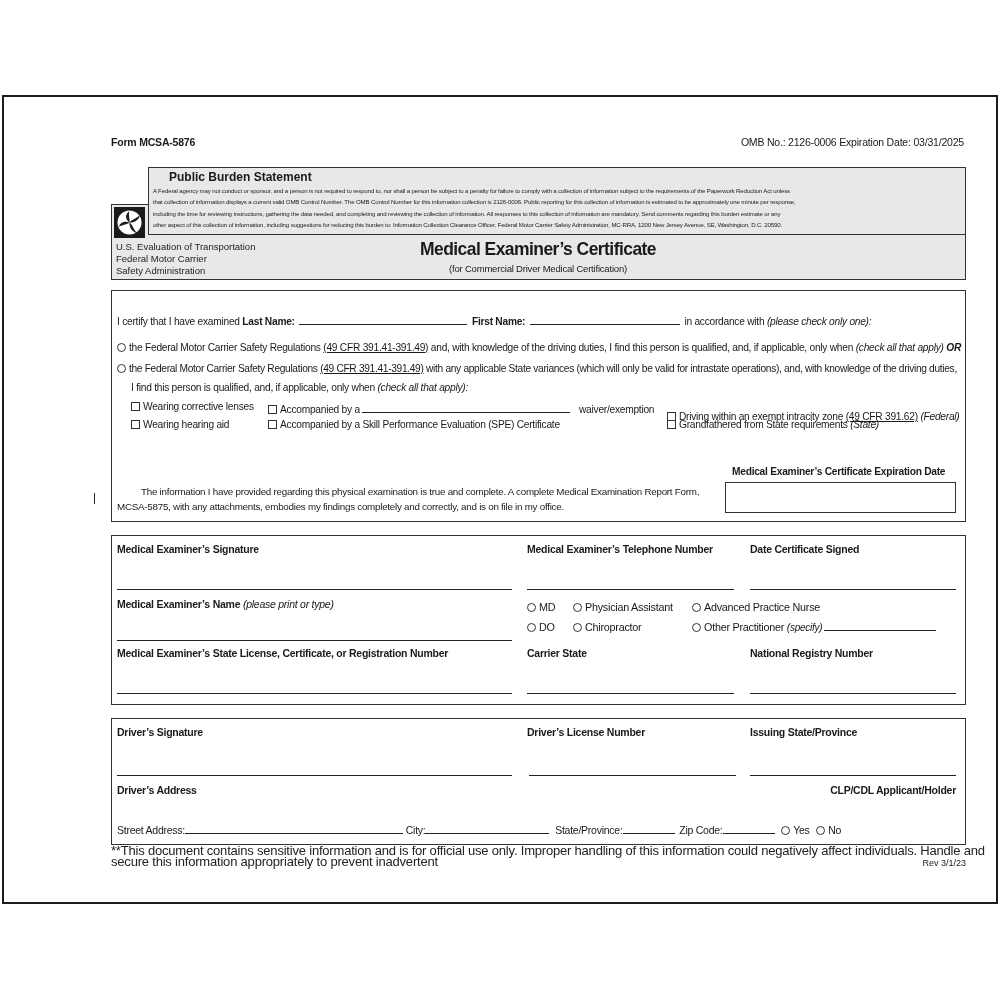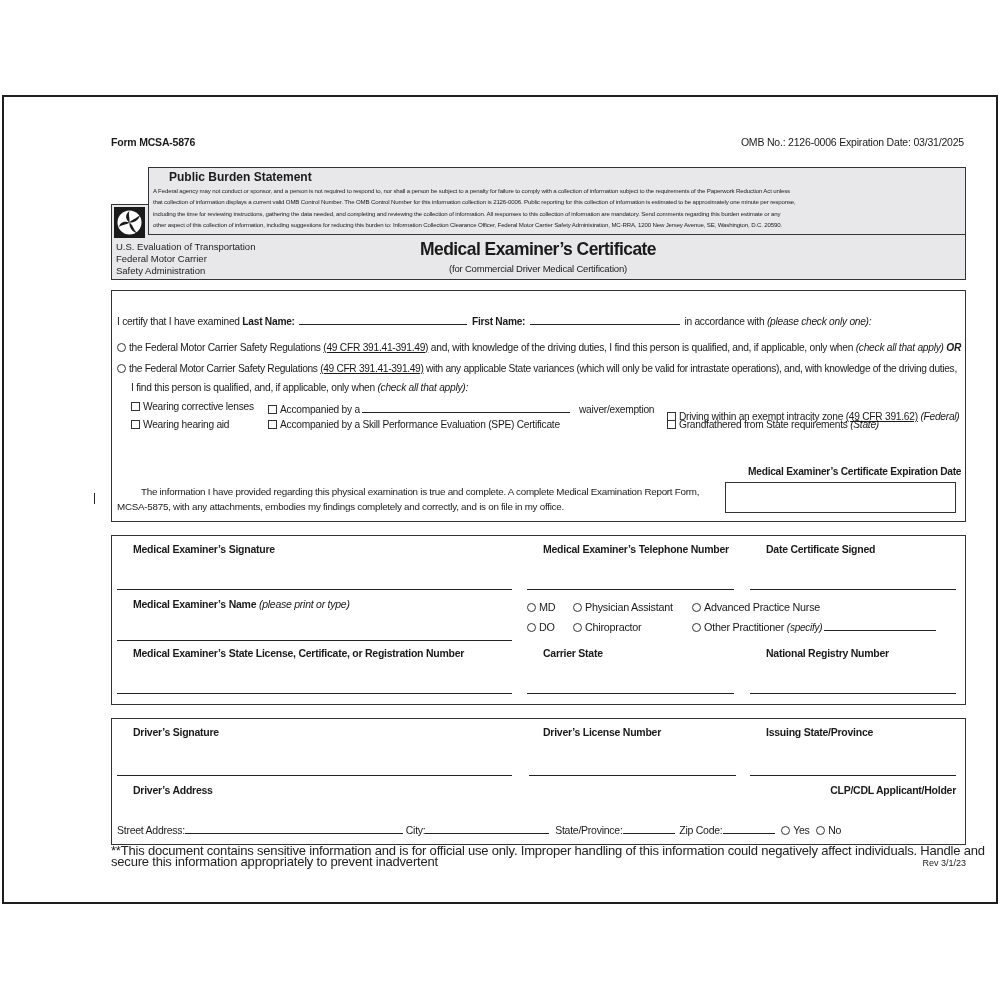--- a/index.html
+++ b/index.html
@@ -21,21 +21,21 @@
   .sec1 { left: 111px; top: 290px; width: 855px; height: 232px; }
   .sec2 { left: 111px; top: 535px; width: 855px; height: 170px; }
   .sec3 { left: 111px; top: 718px; width: 855px; height: 127px; }
   .txt { font-size: 10.2px; letter-spacing: -0.25px; white-space: nowrap; }
   .b { font-weight: bold; }
   .i { font-style: italic; }
   .u { text-decoration: underline; }
   .line { display: inline-block; border-bottom: 1px solid #222; vertical-align: baseline; }
   .radio { display: inline-block; width: 9px; height: 9px; border: 1px solid #333; border-radius: 50%; vertical-align: -1px; margin-right: 3px; background: #fff; }
   .cbox { display: inline-block; width: 9px; height: 9px; border: 1px solid #333; vertical-align: -1px; margin-right: 3px; background: #fff; }
-  .lbl { font-size: 10.5px; font-weight: bold; letter-spacing: -0.25px; white-space: nowrap; margin-left: 16px; }
+  .lbl { font-size: 10.5px; font-weight: bold; letter-spacing: -0.25px; white-space: nowrap; }
   .hline { height: 0; border-top: 1.5px solid #222; }
   .exp-box { left: 725px; top: 482px; width: 231px; height: 31px; border: 1.5px solid #333; background: #fff; }
   .footer { left: 111px; top: 846px; font-size: 13px; line-height: 10.6px; letter-spacing: -0.2px; color: #222; }
   .rev { right: 34px; top: 858px; font-size: 9px; }
   .cursor-mark { left: 94px; top: 493px; width: 1px; height: 11px; background: #222; }
 </style>
 </head>
 <body>
 
 <div class="abs page"></div>

